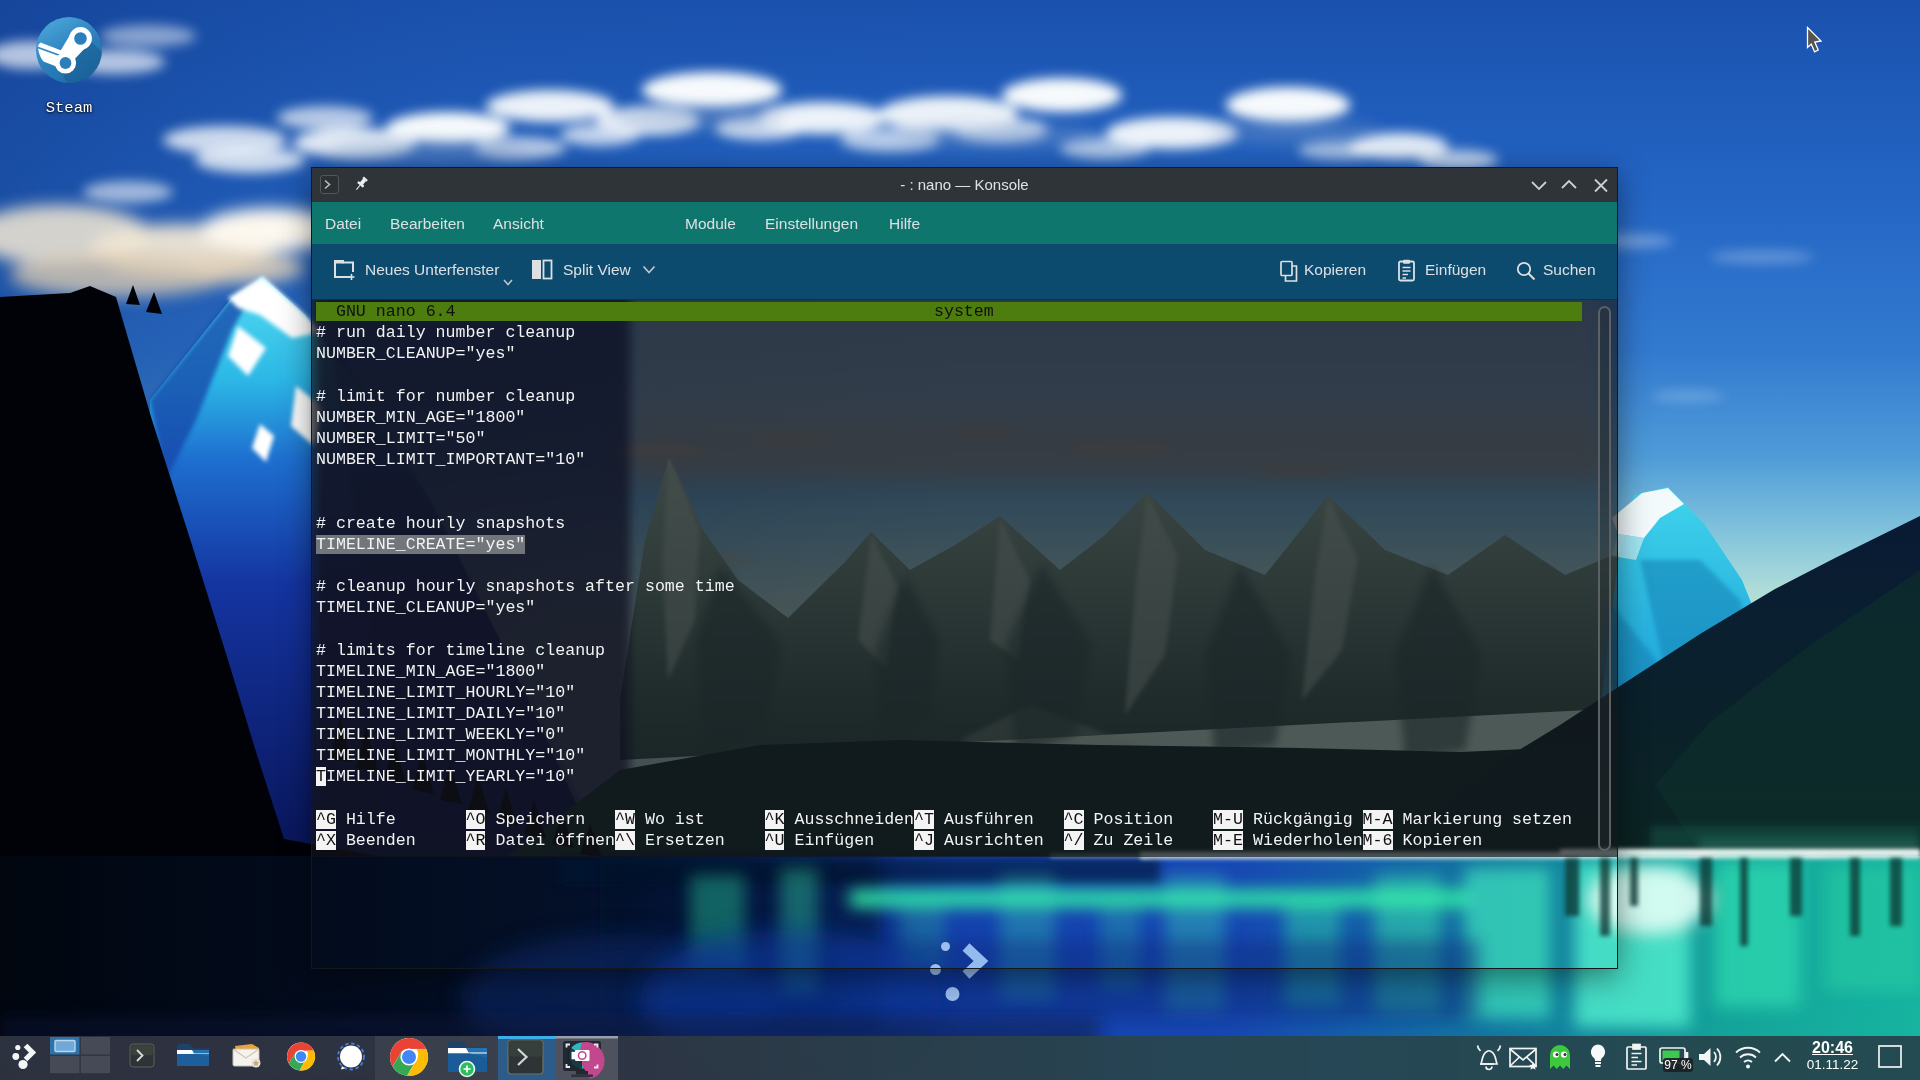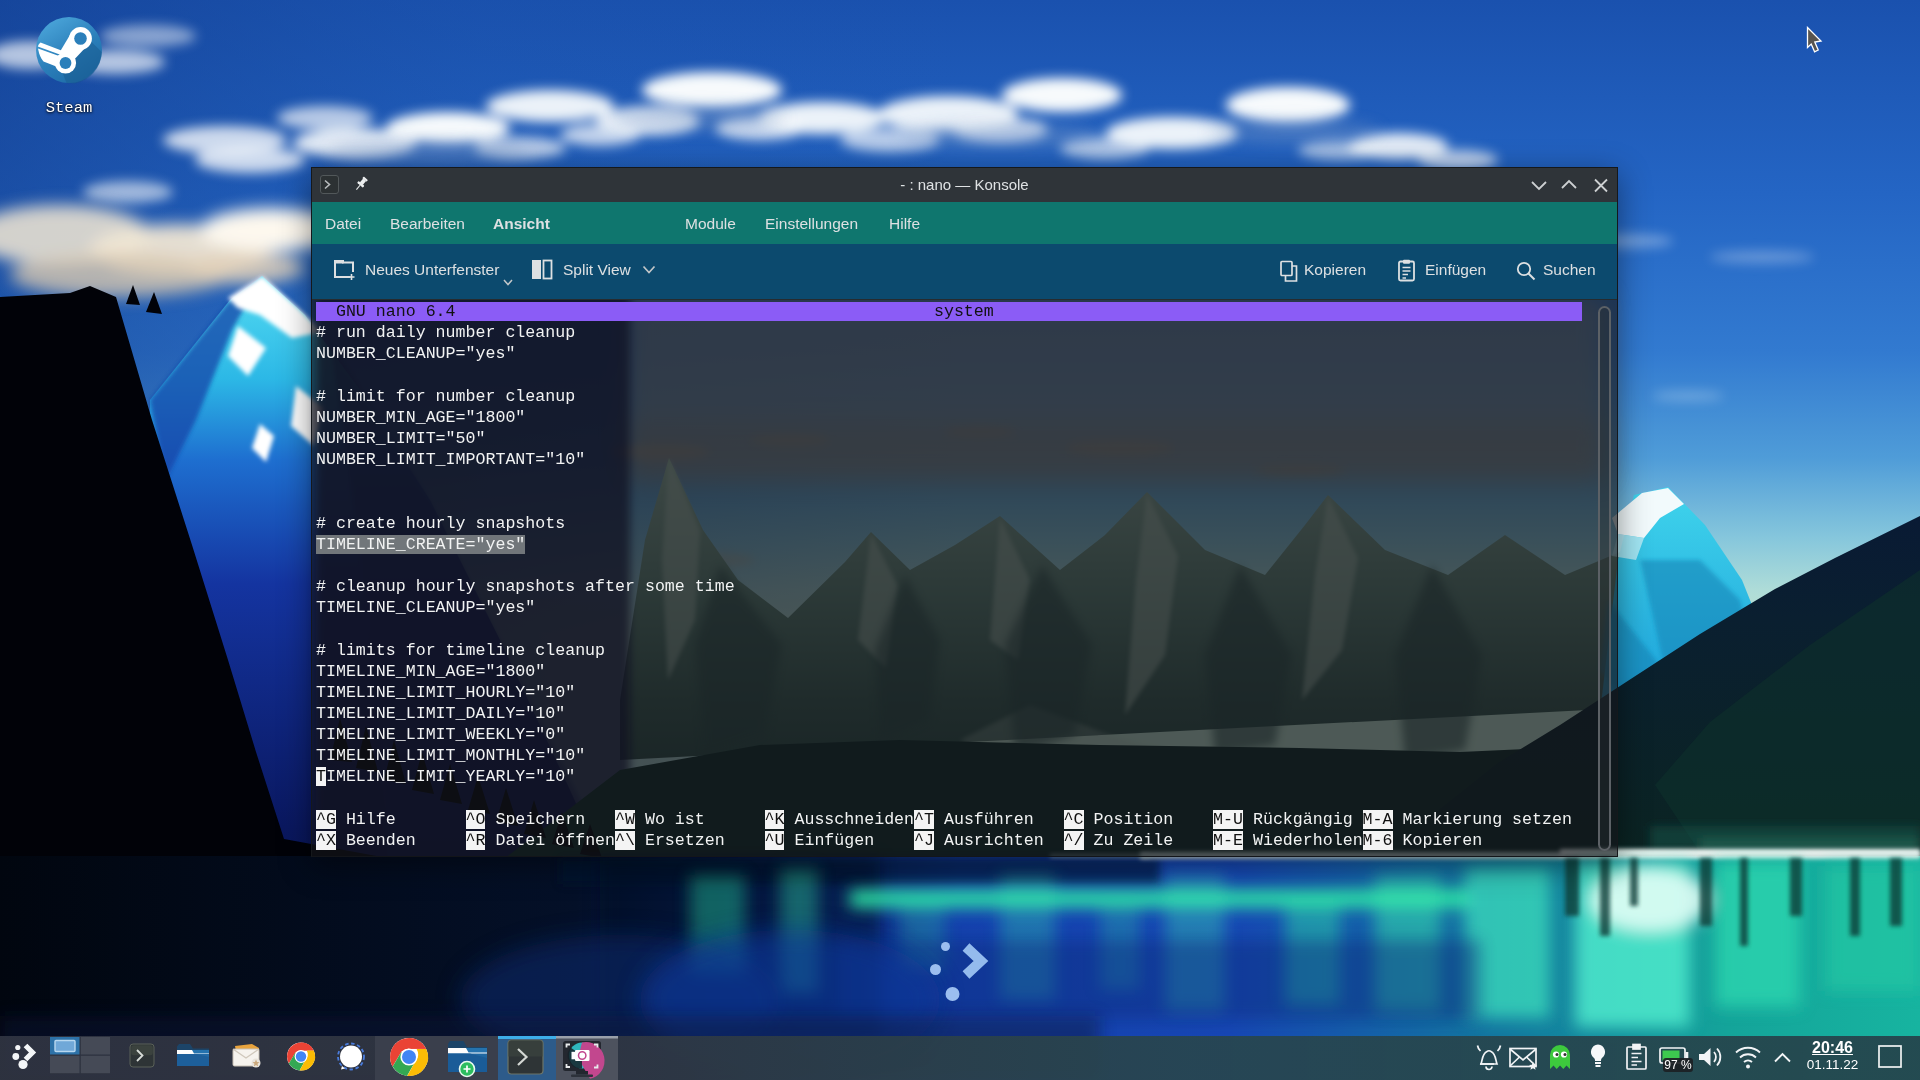--- a/index.html
+++ b/index.html
@@ -1,32 +1,32 @@
 <!DOCTYPE html>
 <html><head>
 <meta charset="utf-8">
 <style>
   * { margin:0; padding:0; box-sizing:border-box; }
   html,body { width:1920px; height:1080px; overflow:hidden; background:#2a6cc8; font-family:"Liberation Sans", sans-serif; }
   #stage { position:relative; width:1920px; height:1080px; overflow:hidden; }
   #wall { position:absolute; left:0; top:0; }
 
   
-  #win { position:absolute; left:311px; top:167px; width:1307px; height:690px;
+  #win { position:absolute; left:311px; top:167px; width:1307px; height:802px;
          border:1px solid #15181b; background:transparent; box-shadow:0 8px 30px rgba(0,0,0,0.45); }
   #titlebar { position:absolute; left:0; top:0; width:100%; height:34px; background:#2f3439; color:#dcdfe2; }
   #titlebar .title { position:absolute; left:0; right:0; top:8px; text-align:center; font-size:15px; color:#dfe2e4;}
   #menubar { position:absolute; left:0; top:34px; width:100%; height:42px; background:#0f766e; }
   #menubar span { position:absolute; top:13px; font-size:15.5px; color:#dde0e2; }
   #toolbar { position:absolute; left:0; top:76px; width:100%; height:56px; background:#0c4a6e; border-bottom:1px solid #272b2f;}
   #toolbar .lbl { position:absolute; top:17px; font-size:15.5px; color:#dde0e2; }
   #term { position:absolute; left:0px; top:132px; width:1305px; height:557px; background:rgba(19,21,25,0.67); }
   pre.code { position:absolute; left:4px; top:1px; font-family:"Liberation Mono", monospace;
              font-size:16.63px; line-height:21.15px; color:#f2f3f3; letter-spacing:0; }
-  pre.code .hdr { background:#8b5cf6; color:#111; }
+  pre.code .hdr { background:#4d7c0f; color:#111; }
   pre.code .sel { background:#71767a; }
   pre.code .cur { background:#f4f4f4; color:#111; }
   pre.code .k { background:#f4f4f4; color:#111; }
   #scrollbar { position:absolute; right:6px; top:6px; width:13px; height:545px;
                border:2px solid #5c6166; border-radius:7px; background:rgba(40,44,48,0.4); }
 
   
   #panel { position:absolute; left:0; top:1036px; width:1920px; height:44px; background:linear-gradient(90deg,#303542ee 0%,#313643ee 30%,#2c3f48ee 46%,#28464eee 62%,#25434bee 100%); }
 
   
@@ -332,21 +332,21 @@
       <svg style="position:absolute;left:1247px;top:10px;" width="20" height="14" viewBox="0 0 20 14">
         <path d="M 3 10 L 10 3 L 17 10" fill="none" stroke="#cdd0d2" stroke-width="1.8"></path>
       </svg>
       <svg style="position:absolute;left:1281px;top:10px;" width="16" height="15" viewBox="0 0 16 15">
         <path d="M 2 1.5 L 14 13.5 M 14 1.5 L 2 13.5" fill="none" stroke="#cdd0d2" stroke-width="1.8"></path>
       </svg>
     </div>
     <div id="menubar">
       <span style="left:13px;">Datei</span>
       <span style="left:78px;">Bearbeiten</span>
-      <span style="left:181px;font-weight:bold;">Ansicht</span>
+      <span style="left:181px;">Ansicht</span>
       <span style="left:273px;margin-top:28px;">Lesezeichen</span>
       <span style="left:373px;">Module</span>
       <span style="left:453px;">Einstellungen</span>
       <span style="left:577px;">Hilfe</span>
     </div>
     <div id="toolbar">
       <svg style="position:absolute;left:21px;top:14px;" width="23" height="23" viewBox="0 0 23 23">
         <path d="M 2 4.5 L 2 19 L 17.5 19" fill="none" stroke="#dde0e2" stroke-width="2"></path>
         <path d="M 2 4.5 L 2 3 L 10 3 L 10 4.5 L 20 4.5 L 20 14" fill="none" stroke="#dde0e2" stroke-width="2"></path>
         <rect x="1" y="2" width="9.5" height="3.5" fill="#dde0e2"></rect>

